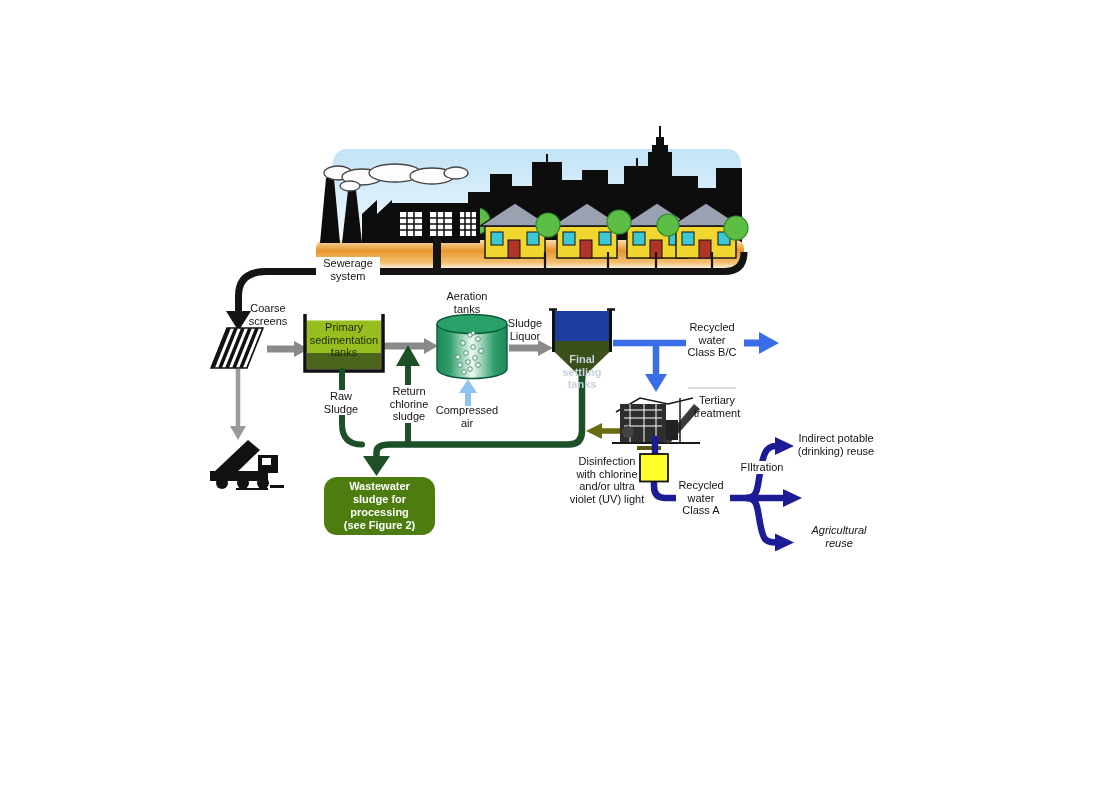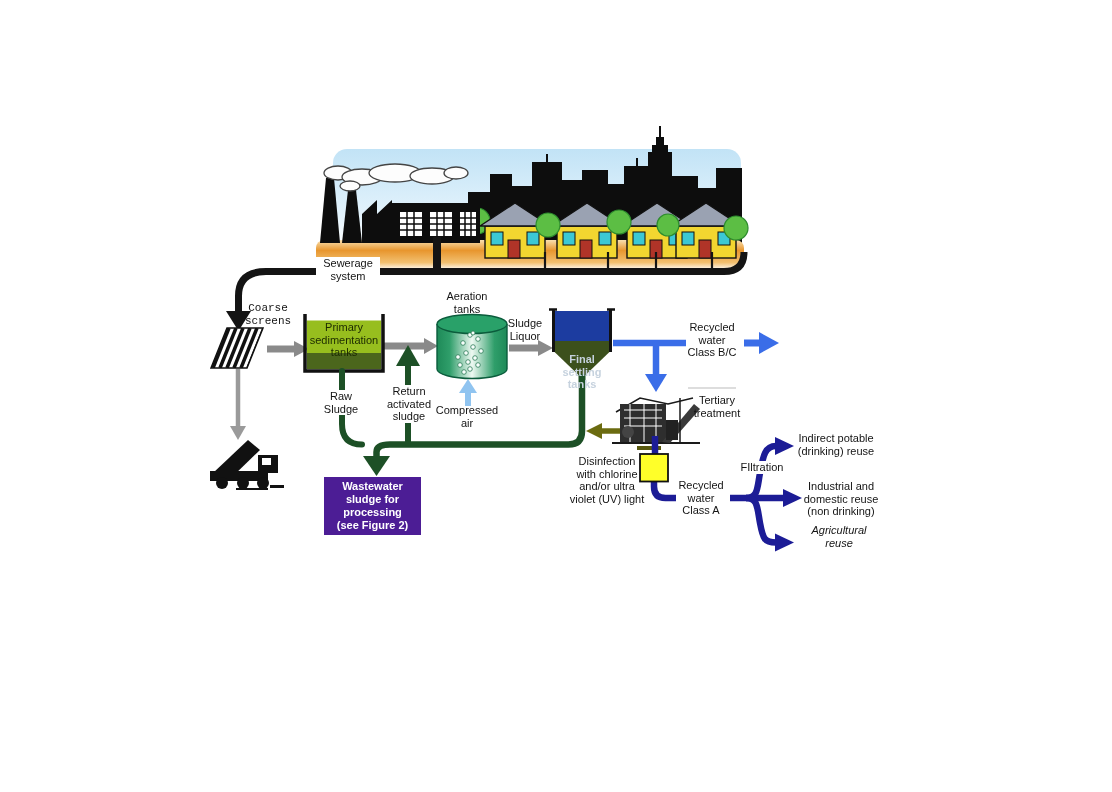--- a/index.html
+++ b/index.html
@@ -4,23 +4,23 @@
 <style>
   html,body{margin:0;padding:0;background:#fff;}
   .stage{position:relative;width:1112px;height:792px;background:#ffffff;overflow:hidden;
          font-family:"Liberation Sans",sans-serif;}
   #svgroot{position:absolute;left:0;top:0;}
   .lbl{position:absolute;font:11px/12.5px "Liberation Sans",sans-serif;color:#141414;
        text-align:center;white-space:pre-line;}
   .bg{background:#ffffff;}
   .lbl.dark-on-green{color:#1c2a00;font-weight:bold;}
   .lbl.light{color:#c6d2de;font-weight:bold;}
-  .sludge-box{position:absolute;left:324px;top:477px;width:97px;height:58px;background:#4c1d95;
+  .sludge-box{position:absolute;left:324px;top:477px;width:111px;height:58px;background:#4d7c0f;
        color:#ffffff;font:bold 11px/13px "Liberation Sans",sans-serif;text-align:center;
-       white-space:pre-line;display:flex;align-items:center;justify-content:center;}
+       white-space:pre-line;display:flex;align-items:center;justify-content:center;border-radius:13px;}
 </style>
 </head>
 <body>
 
 <div class="stage">
 
 <svg id="svgroot" width="1112" height="792" viewBox="0 0 1112 792">
   <defs>
     <linearGradient id="skyGrad" x1="0" y1="0" x2="0" y2="1">
       <stop offset="0%" stop-color="#c2e3f6"></stop>
@@ -293,33 +293,33 @@
     <polygon points="783,489 783,507 802,498"></polygon>
     <polygon points="775,533.5 775,551.5 794,542.5"></polygon>
   </g>
 
   <rect x="640" y="454" width="28" height="27.5" fill="#ffff29" stroke="#111" stroke-width="1.8"></rect>
 </svg>
 
 <div class="lbl bg" style="left:316px;top:257px;width:64px;">Sewerage
 system</div>
 
-<div class="lbl" style="left:230px;top:302px;width:76px;font-family:Liberation Mono, monospace;">Coarse
+<div class="lbl" style="left:230px;top:302px;width:76px;">Coarse
 screens</div>
 
 
 <div class="lbl dark-on-green" style="left:305px;top:321px;width:78px;font-weight:normal;text-align:center;">Primary
 sedimentation
 tanks</div>
 
 <div class="lbl bg" style="left:313px;top:390px;width:56px;">Raw
 Sludge</div>
 
 <div class="lbl bg" style="left:372px;top:385px;width:74px;">Return
-activated
+chlorine
 sludge</div>
 
 <div class="lbl" style="left:427px;top:290px;width:80px;">Aeration
 tanks</div>
 
 <div class="lbl" style="left:418px;top:404px;width:98px;">Compressed
 air</div>
 
 <div class="lbl" style="left:497px;top:317px;width:56px;">Sludge
 Liquor</div>
@@ -348,20 +348,17 @@
 
 <div class="lbl" style="left:669px;top:479px;width:64px;">Recycled
 water
 Class A</div>
 
 <div class="lbl bg" style="left:731px;top:461px;width:62px;">FIltration</div>
 
 <div class="lbl" style="left:778px;top:432px;width:116px;">Indirect potable
 (drinking) reuse</div>
 
-<div class="lbl" style="left:783px;top:480px;width:116px;">Industrial and
-domestic reuse
-(non drinking)</div>
 
 <div class="lbl" style="left:789px;top:524px;width:100px;font-style:italic;">Agricultural
 reuse</div>
 
 </div>
 
 </body></html>

